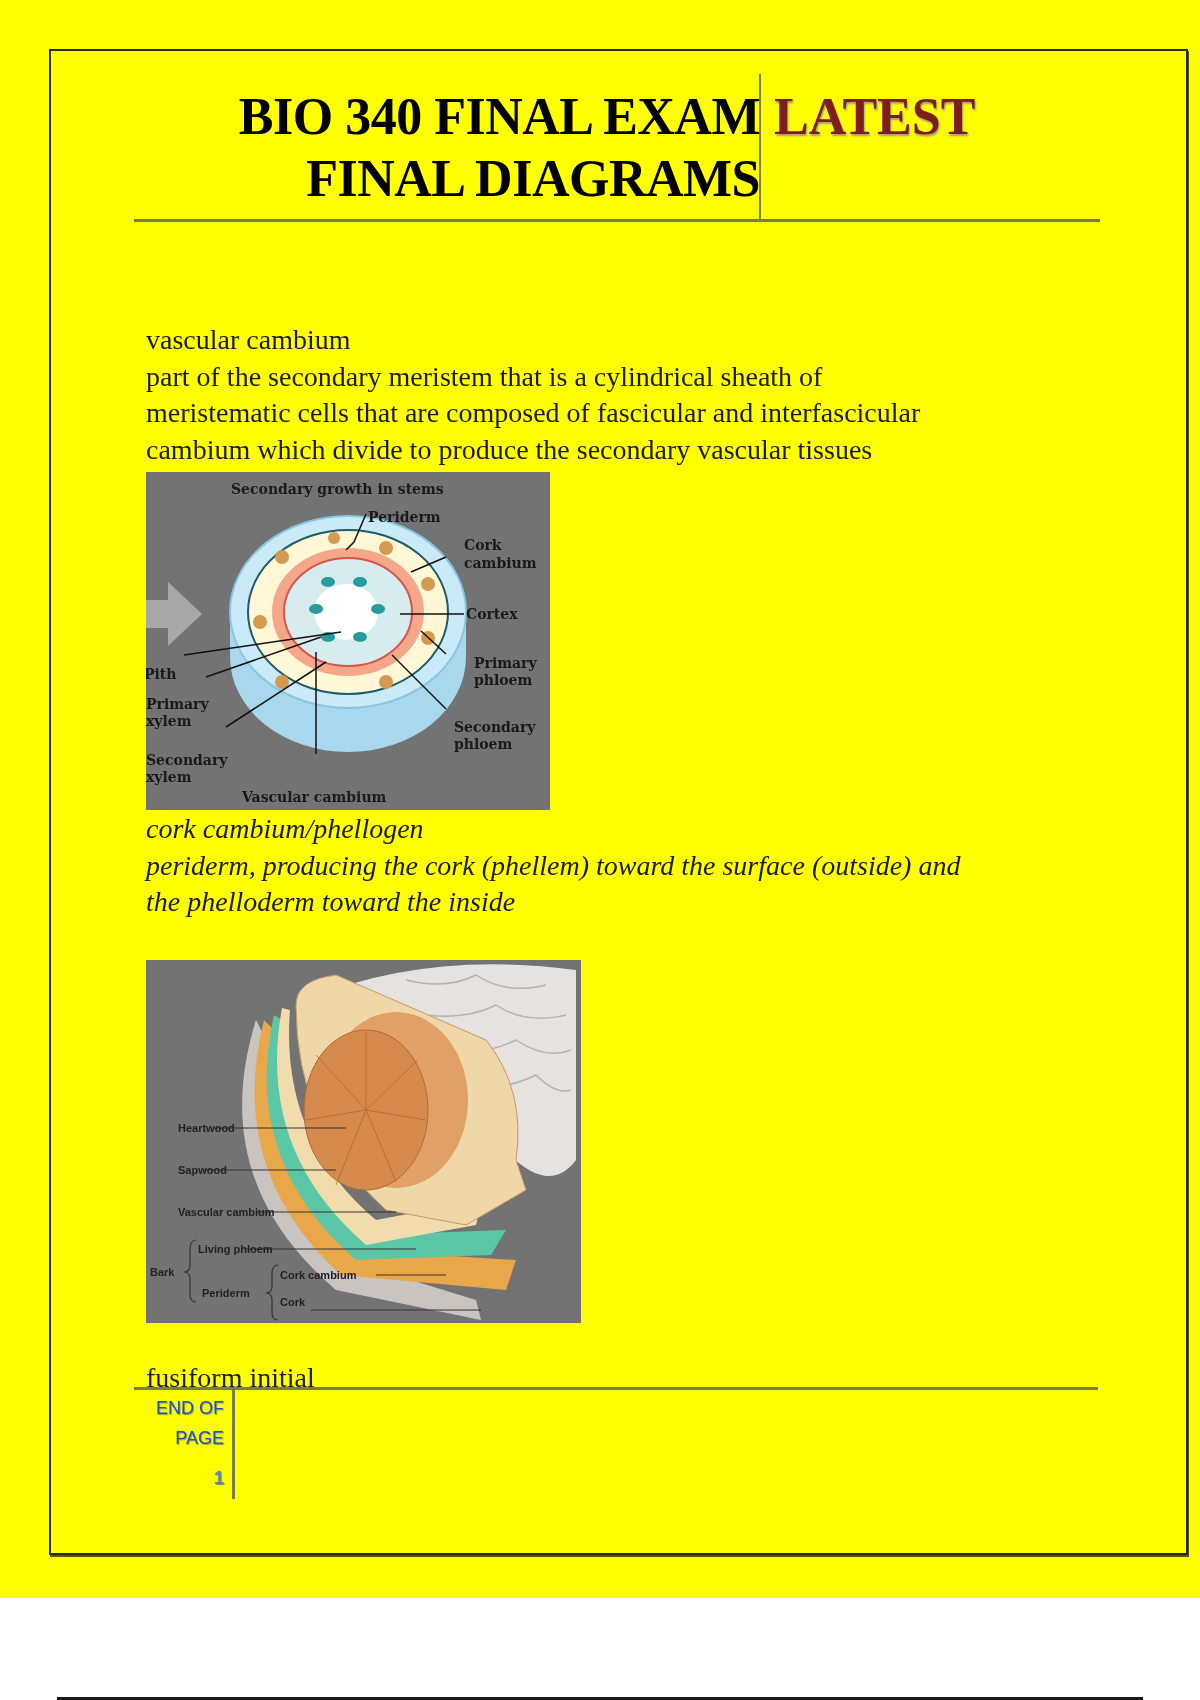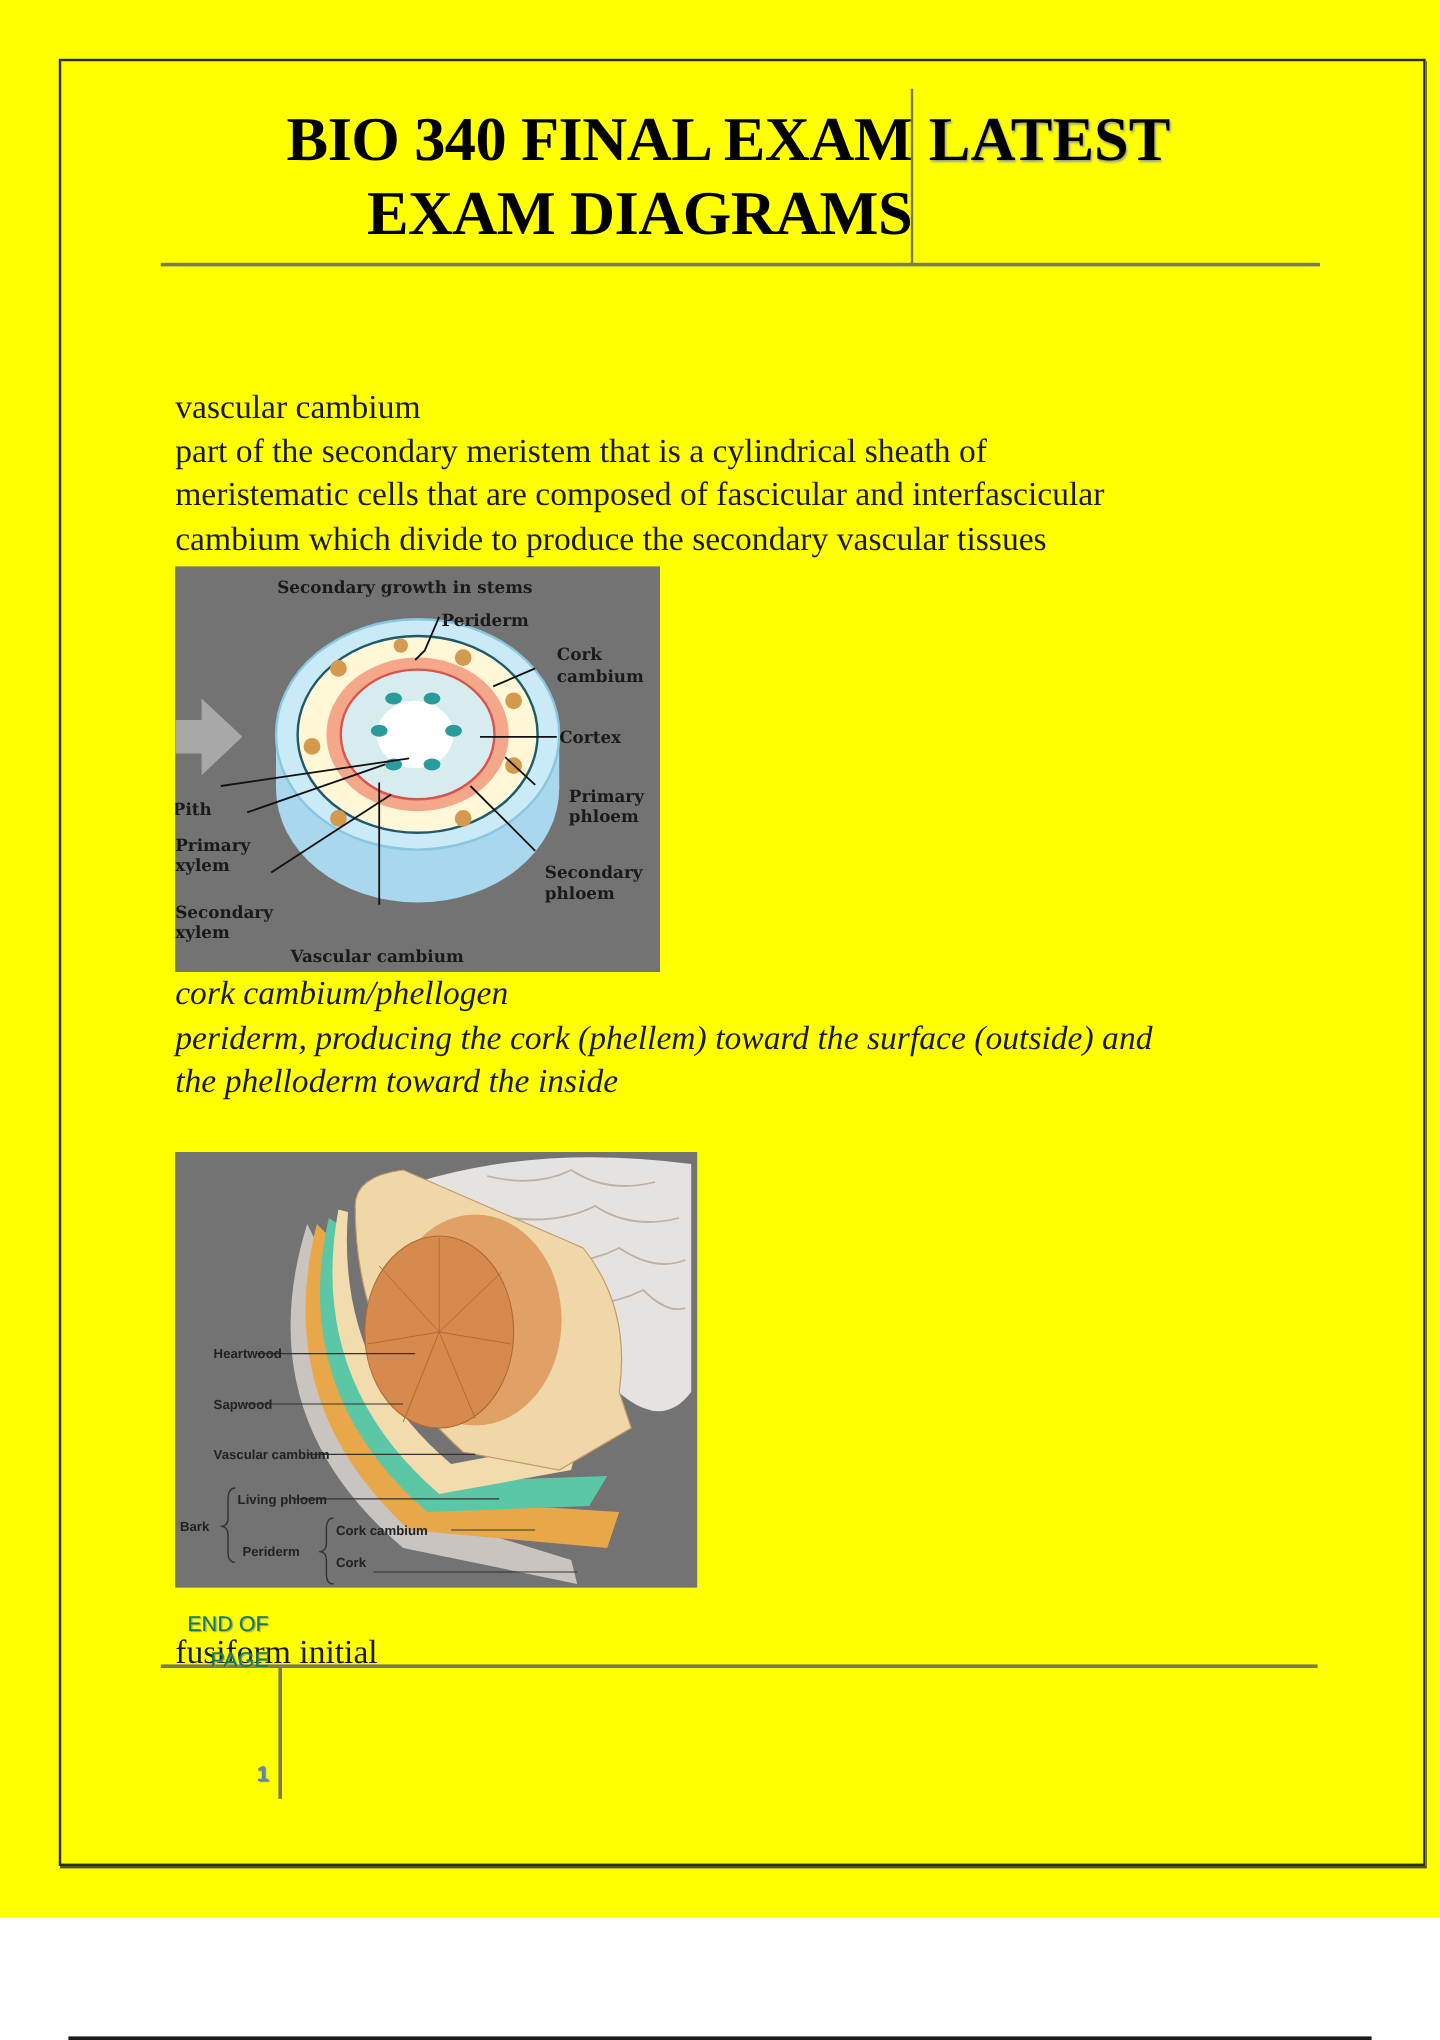--- a/index.html
+++ b/index.html
@@ -2,43 +2,43 @@
 <html><head>
 <meta charset="utf-8">
 <style>
   html, body { margin:0; padding:0; }
   body { width:1200px; height:1700px; background:#ffffff; position:relative; overflow:hidden; font-family:"Liberation Serif", serif; }
   .page-bg { position:absolute; left:0; top:0; width:1200px; height:1598px; background:#ffff00; }
   .frame { position:absolute; left:49px; top:49px; width:1135px; height:1502px; border:2px solid #2a2a10; box-shadow:1px 2px 0 #55551a; }
   .title-block { position:absolute; left:134px; top:70px; width:966px; height:150px; }
   .title-left { position:absolute; right:340px; top:16px; text-align:right; font-weight:bold; font-size:52px; line-height:62px; color:#000000; letter-spacing:-0.5px; }
   .title-divider { position:absolute; left:625px; top:4px; width:2px; height:146px; background:#7a7a55; }
-  .title-right { position:absolute; left:640px; top:16px; font-weight:bold; font-size:52px; line-height:62px; color:#000000; text-shadow:1px 2px 2px #9aa080; }
+  .title-right { position:absolute; left:640px; top:16px; font-weight:bold; font-size:52px; line-height:62px; color:#7f1d1d; text-shadow:1px 2px 2px #9aa080; }
   .header-rule { position:absolute; left:134px; top:219px; width:966px; height:3px; background:#7a7a55; }
   .body-text { position:absolute; left:146px; font-size:28px; line-height:36.5px; color:#1a1a1a; width:940px; }
   .fig { position:absolute; background:#737373; overflow:hidden; }
   .fig svg { display:block; }
   .footer-rule { position:absolute; left:134px; top:1387px; width:964px; height:3px; background:#7a7a55; }
   .footer-divider { position:absolute; left:232px; top:1389px; width:3px; height:110px; background:#7a7a55; }
-  .footer-label { position:absolute; left:140px; top:1338px; width:84px; text-align:right; font-family:"Liberation Sans", sans-serif; font-size:18px; line-height:30px; color:#0f766e; text-shadow:1px 1px 1px #9a9a40; }
+  .footer-label { position:absolute; left:140px; top:1393px; width:84px; text-align:right; font-family:"Liberation Sans", sans-serif; font-size:18px; line-height:30px; color:#1d4ed8; text-shadow:1px 1px 1px #9a9a40; }
   .footer-num { position:absolute; left:140px; top:1468px; width:84px; text-align:right; font-family:"Liberation Sans", sans-serif; font-weight:bold; font-size:18px; color:#5b86b4; text-shadow:1px 1px 1px #8a8a50; }
   .bottom-rule { position:absolute; left:57px; top:1697px; width:1086px; height:3px; background:#1a1a1a; }
   .lbl { font-family:"DejaVu Serif", serif; font-size:14px; fill:#1a1a1a; font-weight:bold; }
   .lbl2 { font-family:"Liberation Sans", sans-serif; font-size:11px; fill:#222; font-weight:bold; }
 </style>
 </head>
 <body>
 
 <div class="page-bg"></div>
 <div class="frame"></div>
 
 <div class="title-block">
   <div class="title-left">
     <div>BIO 340 FINAL EXAM</div>
-    <div>EXAM DIAGRAMS</div>
+    <div>FINAL DIAGRAMS</div>
   </div>
   <div class="title-divider"></div>
   <div class="title-right">LATEST</div>
 </div>
 <div class="header-rule"></div>
 
 <div class="body-text" style="top:322px;">
   <div>vascular cambium</div>
   <div>part of the secondary meristem that is a cylindrical sheath of</div>
   <div>meristematic cells that are composed of fascicular and interfascicular</div>

